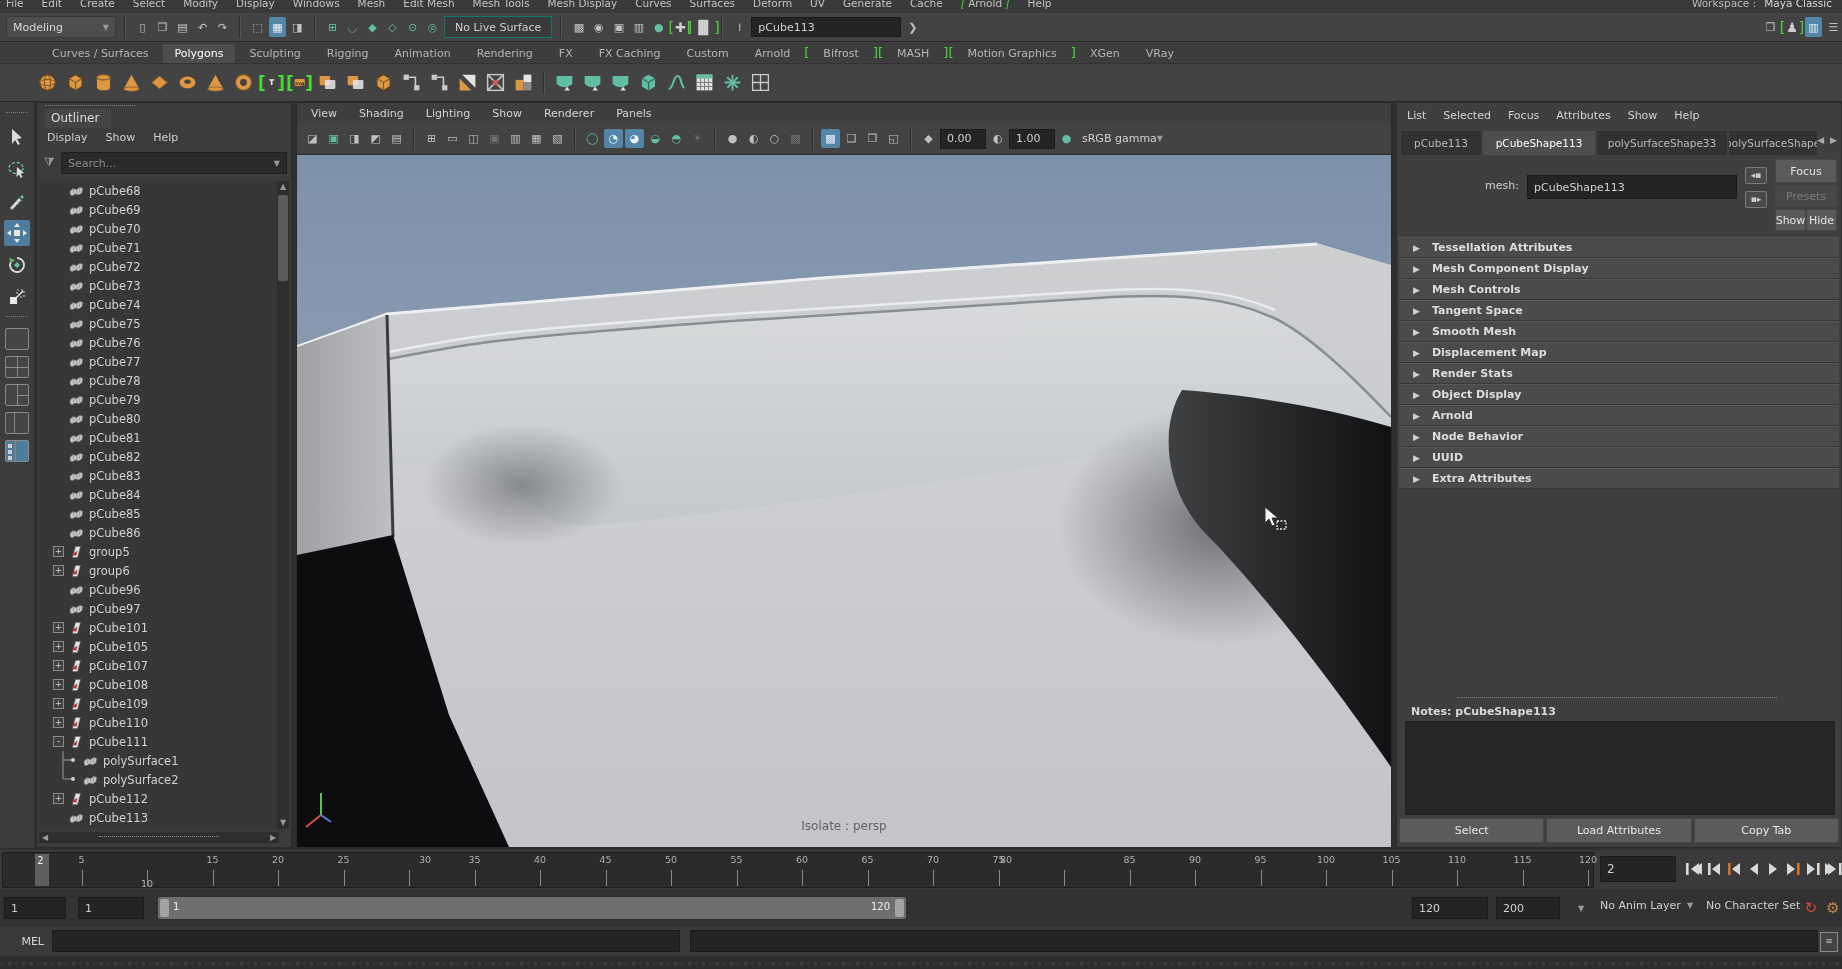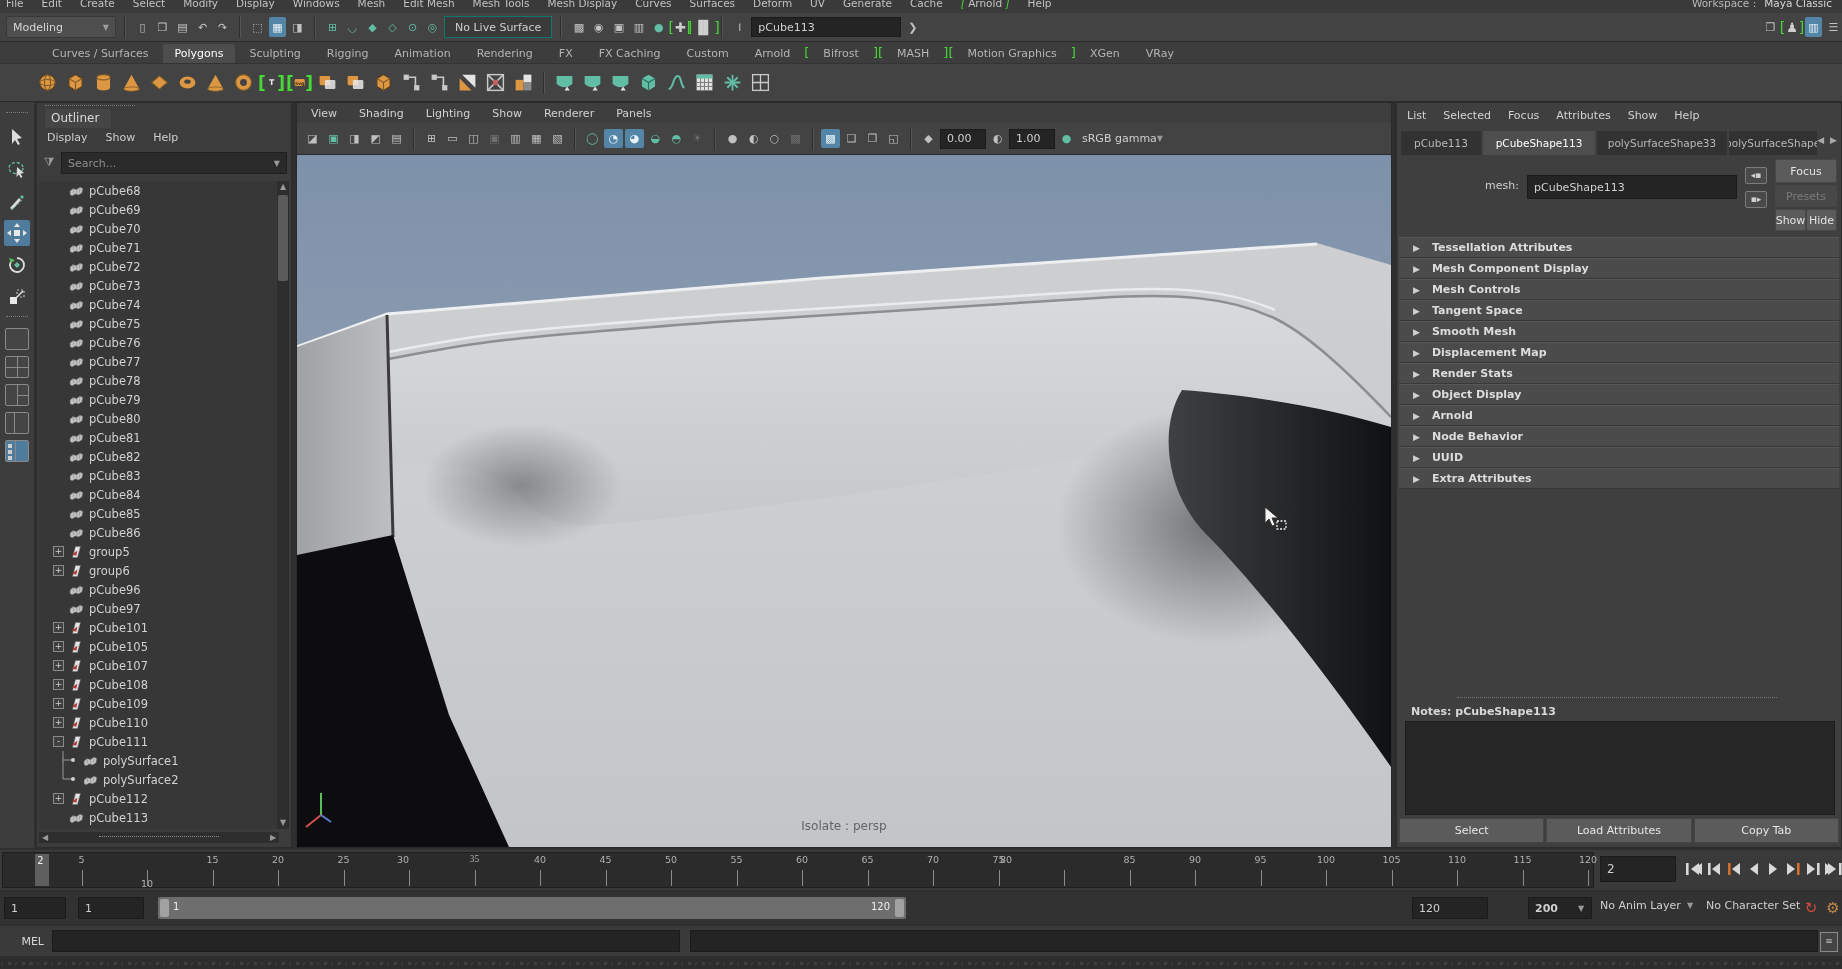--- a/index.html
+++ b/index.html
@@ -986,23 +986,23 @@
         <div class="tick-lbl" style="left: 78.5px;">5</div>
         <div class="tick-line" style="left: 78.5px;"></div>
         <div class="tick-lbl" style="left: 144px; margin-top: 24px;">10</div>
         <div class="tick-line" style="left: 144px;"></div>
         <div class="tick-lbl" style="left: 209.5px;">15</div>
         <div class="tick-line" style="left: 209.5px;"></div>
         <div class="tick-lbl" style="left: 275px;">20</div>
         <div class="tick-line" style="left: 275px;"></div>
         <div class="tick-lbl" style="left: 340.5px;">25</div>
         <div class="tick-line" style="left: 340.5px;"></div>
-        <div class="tick-lbl" style="left: 400px;">30</div>
+        <div class="tick-lbl" style="left: 422px;">30</div>
         <div class="tick-line" style="left: 406px;"></div>
-        <div class="tick-lbl" style="left: 471.5px; font-family: Liberation Serif, serif;">35</div>
+        <div class="tick-lbl" style="left: 471.5px;">35</div>
         <div class="tick-line" style="left: 471.5px;"></div>
         <div class="tick-lbl" style="left: 537px;">40</div>
         <div class="tick-line" style="left: 537px;"></div>
         <div class="tick-lbl" style="left: 602.5px;">45</div>
         <div class="tick-line" style="left: 602.5px;"></div>
         <div class="tick-lbl" style="left: 668px;">50</div>
         <div class="tick-line" style="left: 668px;"></div>
         <div class="tick-lbl" style="left: 733.5px;">55</div>
         <div class="tick-line" style="left: 733.5px;"></div>
         <div class="tick-lbl" style="left: 799px;">60</div>
@@ -1091,21 +1091,21 @@
   <div class="abs rangeslider">
     <div class="fld rs-fld" style="left:4px;width:62px;">1</div>
     <div class="fld rs-fld" style="left:78px;width:66px;">1</div>
     <div class="rangebar">
       <div class="rhandle" style="left:2px;"></div>
       <div class="rlabel" style="left:15px;">1</div>
       <div class="rlabel" style="right:16px;">120</div>
       <div class="rhandle" style="right:2px;"></div>
     </div>
     <div class="fld rs-fld" style="left:1412px;width:76px;">120</div>
-    <div class="fld rs-fld" style="left:1528px;width:64px;font-weight:bold;">200</div>
+    <div class="fld rs-fld" style="left:1496px;width:64px;">200</div>
     <span class="caret abs" style="left:1578px;top:12px;">▼</span>
     <div class="dd-plain" style="left:1600px;">
       <span>No Anim Layer</span>
       <span class="caret">▼</span>
     </div>
     <div class="dd-plain" style="left:1706px;">
       <span>No Character Set</span>
     </div>
     <div class="autokey" style="left:1800px;">↻</div>
     <div class="prefgear" style="left:1822px;">⚙</div>

